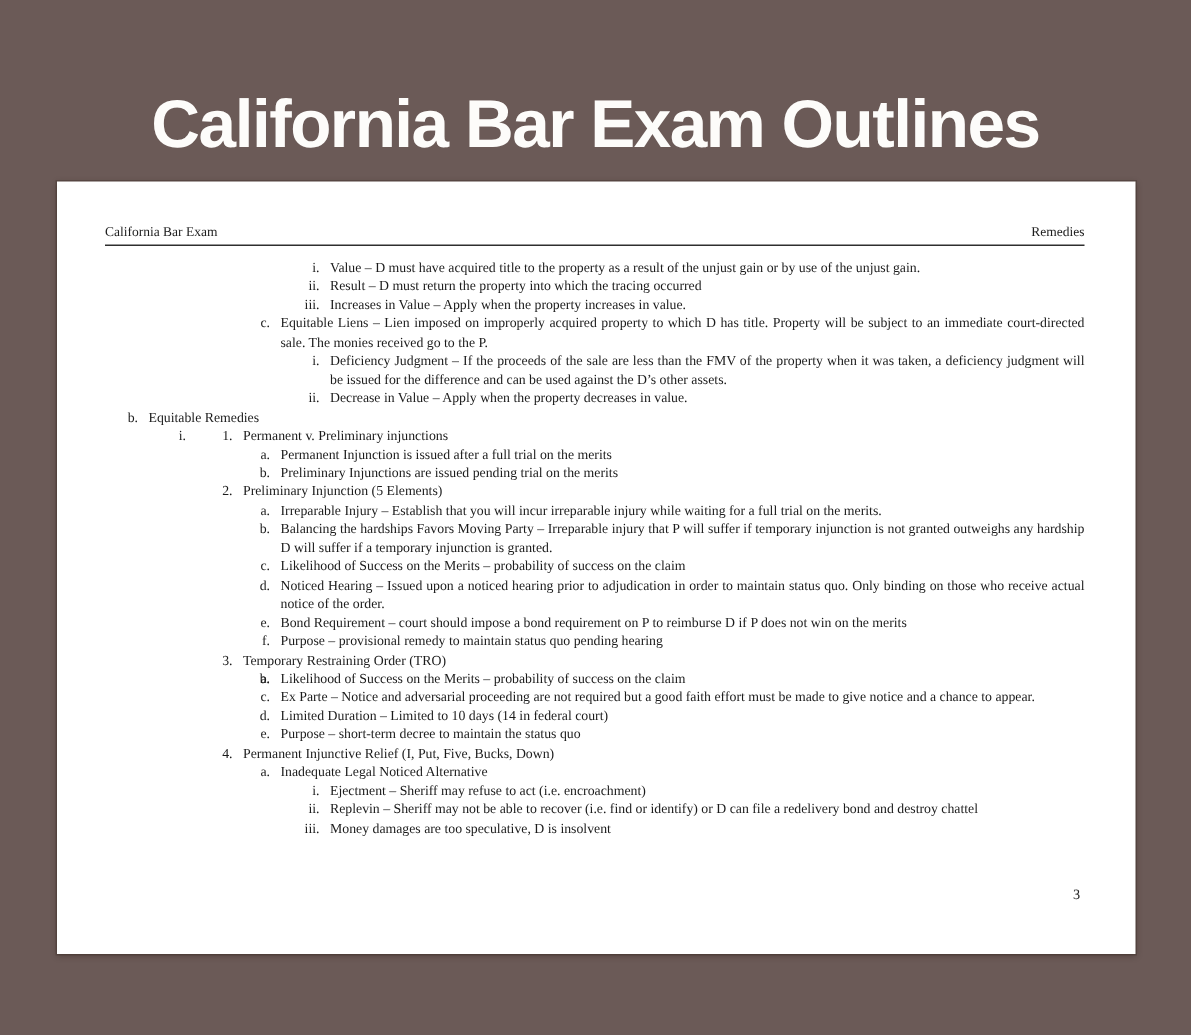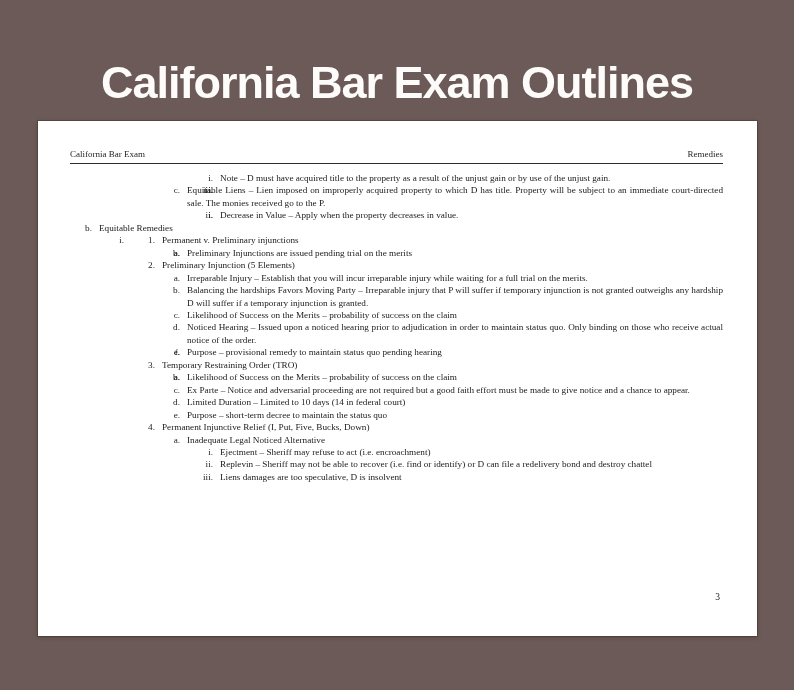--- a/index.html
+++ b/index.html
@@ -68,44 +68,44 @@
   <h1 style="color: rgb(253, 252, 250);">California Bar Exam Outlines</h1>
 </header>
 
 <div class="sheet" style="background: rgb(255, 255, 255);">
   <div class="doc-header">
     <span>California Bar Exam</span>
     <span>Remedies</span>
   </div>
   <hr class="doc-rule">
   <div class="outline" id="outline">
-      <div class="o-line" style="padding-left: 150px;"><span class="mk" style="left: 107px;">i.</span><span class="tx">Note – D must have acquired title to the property as a result of the unjust gain or by use of the unjust gain.</span></div>
-      <div class="o-line" style="padding-left: 150px;"><span class="mk" style="left: 107px;">ii.</span></div>
-      <div class="o-line" style="padding-left: 150px;"><span class="mk" style="left: 107px;">iii.</span></div>
+      <div class="o-line" style="padding-left: 150px;"><span class="mk" style="left: 107px;">i.</span><span class="tx">Value – D must have acquired title to the property as a result of the unjust gain or by use of the unjust gain.</span></div>
+      <div class="o-line" style="padding-left: 150px;"><span class="mk" style="left: 107px;">ii.</span><span class="tx">Result – D must return the property into which the tracing occurred</span></div>
+      <div class="o-line" style="padding-left: 150px;"><span class="mk" style="left: 107px;">iii.</span><span class="tx">Increases in Value – Apply when the property increases in value.</span></div>
       <div class="o-line" style="padding-left: 117px;"><span class="mk" style="left: 74px;">c.</span><span class="tx">Equitable Liens – Lien imposed on improperly acquired property to which D has title. Property will be subject to an immediate court-directed sale. The monies received go to the P.</span></div>
-      <div class="o-line" style="padding-left: 150px;"><span class="mk" style="left: 107px;">i.</span></div>
+      <div class="o-line" style="padding-left: 150px;"><span class="mk" style="left: 107px;">i.</span><span class="tx">Deficiency Judgment – If the proceeds of the sale are less than the FMV of the property when it was taken, a deficiency judgment will be issued for the difference and can be used against the D’s other assets.</span></div>
       <div class="o-line" style="padding-left: 150px;"><span class="mk" style="left: 107px;">ii.</span><span class="tx">Decrease in Value – Apply when the property decreases in value.</span></div>
       <div class="o-line" style="padding-left: 29px;"><span class="mk" style="left: -14px;">b.</span><span class="tx">Equitable Remedies</span></div>
       <div class="o-line" style="padding-left: 61px;"><span class="mk" style="left: 18px;">i.</span></div>
       <div class="o-line" style="padding-left: 92px;"><span class="mk" style="left: 49px;">1.</span><span class="tx">Permanent v. Preliminary injunctions</span></div>
-      <div class="o-line" style="padding-left: 117px;"><span class="mk" style="left: 74px;">a.</span></div>
+      <div class="o-line" style="padding-left: 117px;"><span class="mk" style="left: 74px;">a.</span><span class="tx">Permanent Injunction is issued after a full trial on the merits</span></div>
       <div class="o-line" style="padding-left: 117px;"><span class="mk" style="left: 74px;">b.</span><span class="tx">Preliminary Injunctions are issued pending trial on the merits</span></div>
       <div class="o-line" style="padding-left: 92px;"><span class="mk" style="left: 49px;">2.</span><span class="tx">Preliminary Injunction (5 Elements)</span></div>
       <div class="o-line" style="padding-left: 117px;"><span class="mk" style="left: 74px;">a.</span><span class="tx">Irreparable Injury – Establish that you will incur irreparable injury while waiting for a full trial on the merits.</span></div>
       <div class="o-line" style="padding-left: 117px;"><span class="mk" style="left: 74px;">b.</span><span class="tx">Balancing the hardships Favors Moving Party – Irreparable injury that P will suffer if temporary injunction is not granted outweighs any hardship D will suffer if a temporary injunction is granted.</span></div>
       <div class="o-line" style="padding-left: 117px;"><span class="mk" style="left: 74px;">c.</span><span class="tx">Likelihood of Success on the Merits – probability of success on the claim</span></div>
       <div class="o-line" style="padding-left: 117px;"><span class="mk" style="left: 74px;">d.</span><span class="tx">Noticed Hearing – Issued upon a noticed hearing prior to adjudication in order to maintain status quo. Only binding on those who receive actual notice of the order.</span></div>
-      <div class="o-line" style="padding-left: 117px;"><span class="mk" style="left: 74px;">e.</span></div>
+      <div class="o-line" style="padding-left: 117px;"><span class="mk" style="left: 74px;">e.</span><span class="tx">Bond Requirement – court should impose a bond requirement on P to reimburse D if P does not win on the merits</span></div>
       <div class="o-line" style="padding-left: 117px;"><span class="mk" style="left: 74px;">f.</span><span class="tx">Purpose – provisional remedy to maintain status quo pending hearing</span></div>
       <div class="o-line" style="padding-left: 92px;"><span class="mk" style="left: 49px;">3.</span><span class="tx">Temporary Restraining Order (TRO)</span></div>
       <div class="o-line" style="padding-left: 117px;"><span class="mk" style="left: 74px;">a.</span></div>
       <div class="o-line" style="padding-left: 117px;"><span class="mk" style="left: 74px;">b.</span><span class="tx">Likelihood of Success on the Merits – probability of success on the claim</span></div>
       <div class="o-line" style="padding-left: 117px;"><span class="mk" style="left: 74px;">c.</span><span class="tx">Ex Parte – Notice and adversarial proceeding are not required but a good faith effort must be made to give notice and a chance to appear.</span></div>
       <div class="o-line" style="padding-left: 117px;"><span class="mk" style="left: 74px;">d.</span><span class="tx">Limited Duration – Limited to 10 days (14 in federal court)</span></div>
       <div class="o-line" style="padding-left: 117px;"><span class="mk" style="left: 74px;">e.</span><span class="tx">Purpose – short-term decree to maintain the status quo</span></div>
       <div class="o-line" style="padding-left: 92px;"><span class="mk" style="left: 49px;">4.</span><span class="tx">Permanent Injunctive Relief (I, Put, Five, Bucks, Down)</span></div>
       <div class="o-line" style="padding-left: 117px;"><span class="mk" style="left: 74px;">a.</span><span class="tx">Inadequate Legal Noticed Alternative</span></div>
       <div class="o-line" style="padding-left: 150px;"><span class="mk" style="left: 107px;">i.</span><span class="tx">Ejectment – Sheriff may refuse to act (i.e. encroachment)</span></div>
       <div class="o-line" style="padding-left: 150px;"><span class="mk" style="left: 107px;">ii.</span><span class="tx">Replevin – Sheriff may not be able to recover (i.e. find or identify) or D can file a redelivery bond and destroy chattel</span></div>
-      <div class="o-line" style="padding-left: 150px;"><span class="mk" style="left: 107px;">iii.</span><span class="tx">Liens damages are too speculative, D is insolvent</span></div>
+      <div class="o-line" style="padding-left: 150px;"><span class="mk" style="left: 107px;">iii.</span><span class="tx">Money damages are too speculative, D is insolvent</span></div>
     </div>
   <div class="pageno">3</div>
 </div>
 
 </body></html>

